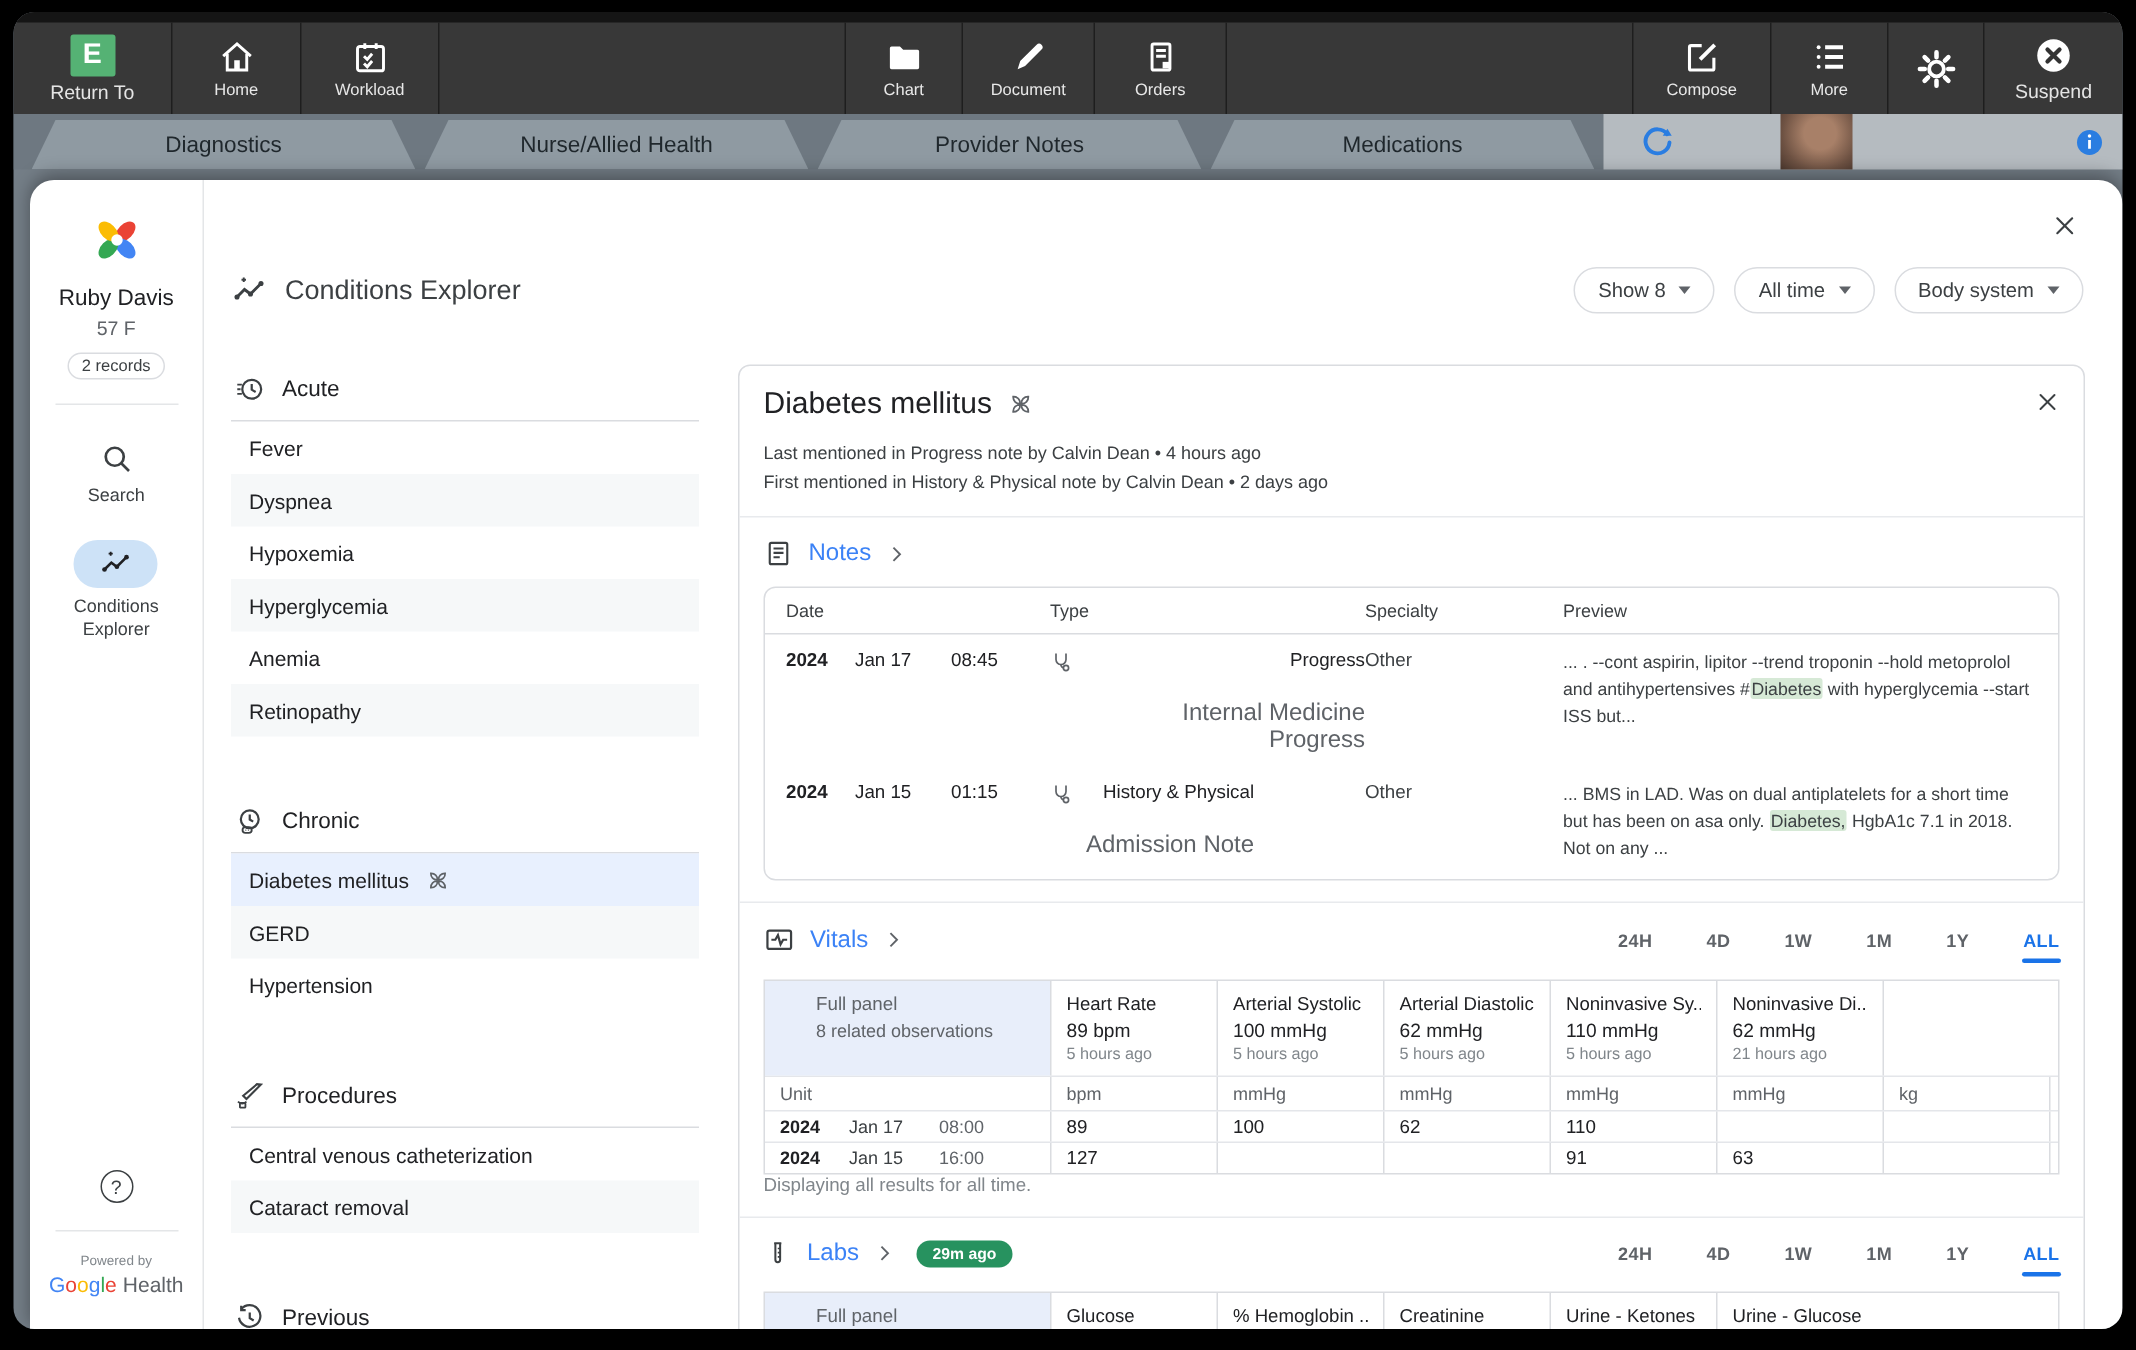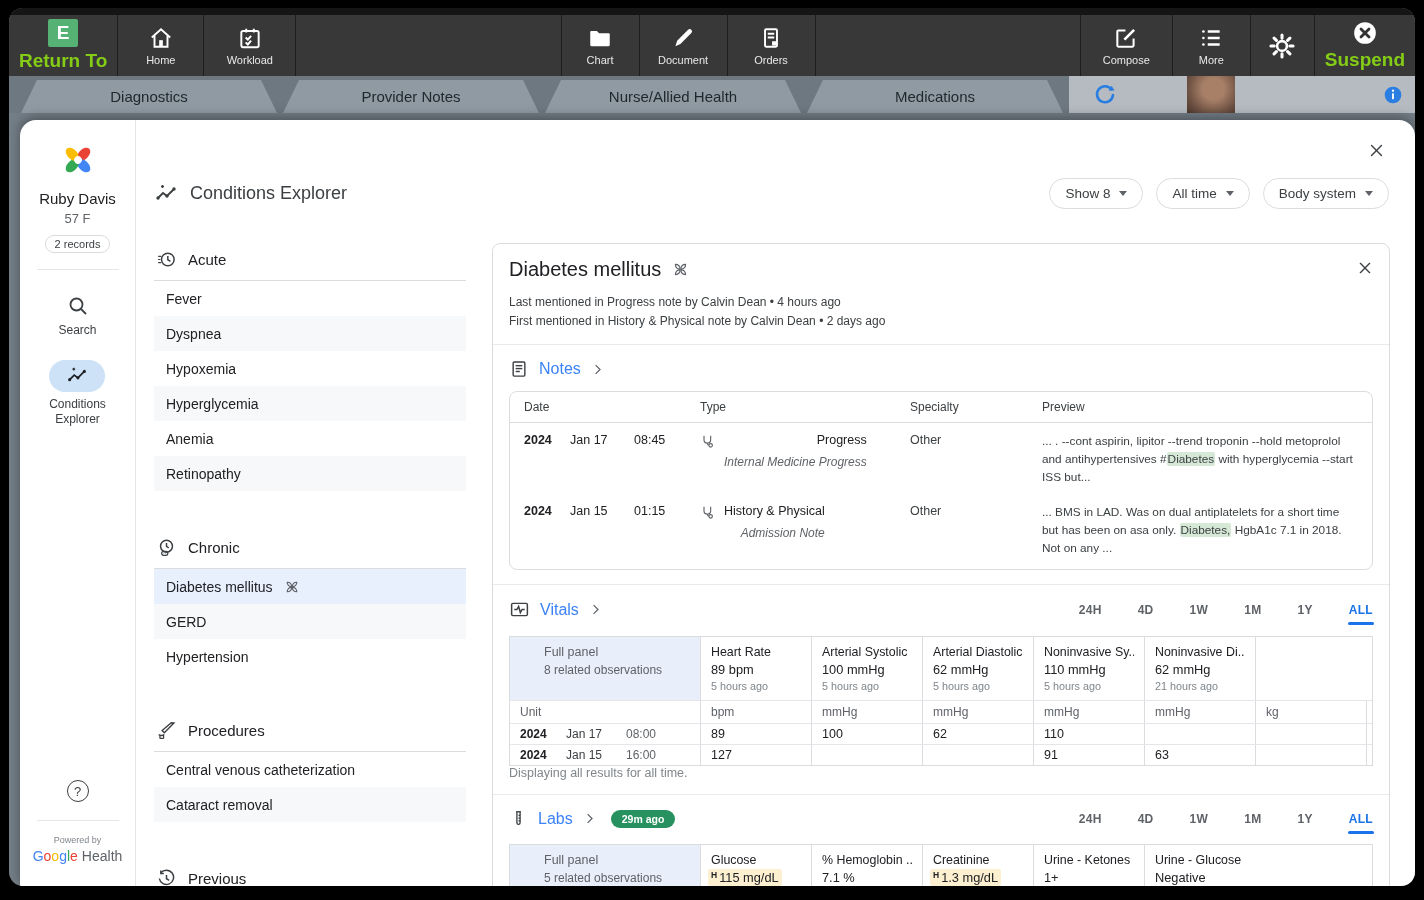--- a/index.html
+++ b/index.html
@@ -4,21 +4,21 @@
 <style>
   * { margin:0; padding:0; box-sizing:border-box; }
   html,body { width:1424px; height:900px; background:#000; font-family:"Liberation Sans", sans-serif; overflow:hidden; }
   .frame { position:absolute; left:9px; top:8px; right:9px; bottom:14px; border-radius:14px; overflow:hidden; background:#747e87; }
 
   
   .toolbar { height:68px; background:#383838; border-top:7px solid #151515; display:flex; align-items:stretch; }
   .tb-btn { display:flex; flex-direction:column; align-items:center; justify-content:center; gap:3px; border-right:1px solid #1e1e1e; color:#f0f0f0; padding:0 10px; min-width:78px; cursor:pointer; }
   .tb-btn svg { display:block; }
   .tb-label { font-size:11px; color:#e8e8e8; }
-  .tb-label.big { font-size:19px; font-weight:700; color:#84cc16; }
+  .tb-label.big { font-size:13px; font-weight:400; color:#e5e5e5; }
   .e-logo { width:30px; height:28px; background:#55b274; color:#fff; font-size:19px; font-weight:700; display:flex; align-items:center; justify-content:center; border-radius:2px; }
   .tb-spacer { flex:1; border-right:1px solid #1e1e1e; }
   .tb-btn.gear-btn { min-width:64px; }
 
   
   .tabstrip { height:37px; background:#6e7881; display:flex; align-items:flex-end; }
   .tabs-wrap { display:flex; align-items:flex-end; padding-left:12px; height:100%; }
   .chart-tab { width:256px; height:33px; margin-right:6px; background:#8f9aa2; clip-path:polygon(16px 0, calc(100% - 16px) 0, 100% 100%, 0 100%); display:flex; align-items:center; justify-content:center; font-size:15px; color:#1f272c; cursor:pointer; }
   .strip-right { flex:1; height:100%; background:#b5bbc0; display:flex; align-items:center; padding:0 12px 0 24px; }
   .avatar { width:48px; height:37px; background:radial-gradient(circle at 55% 35%, #a88068 0 30%, #6e5243 70%, #4c382e 100%); margin-left:70px; }
@@ -84,21 +84,21 @@
 
   
   .notes-table { margin-top:12px; border:1px solid #dadce0; border-radius:8px; overflow:hidden; }
   .notes-grid { display:grid; grid-template-columns:176px 210px 132px 1fr; }
   .notes-hrow { border-bottom:1px solid #dadce0; padding:8px 14px; font-size:12px; color:#3c4043; }
   .notes-row { padding:10px 14px 8px; cursor:pointer; }
   .date-cell { display:grid; grid-template-columns:46px 64px 1fr; font-size:12.5px; color:#202124; }
   .date-cell .yr { font-weight:700; }
   .type-cell { display:flex; gap:8px;text-align:right; }
   .type-main { font-size:12.5px; color:#202124; }
-  .type-sub { font-size:12px; color:#5f6368; margin-top:8px;font-style:italic; }
+  .type-sub { font-size:16px; color:#5f6368; margin-top:20px; }
   .spec-cell { font-size:12.5px; color:#3c4043; }
   .preview-cell { font-size:11.8px; color:#3c4043; line-height:1.5; }
   .hl-green { background:#d6e9d6; border-radius:2px; padding:0 1px; }
 
   
   .vtable { margin-top:16px; border:1px solid #dadce0; }
   .vitals-grid { display:grid; grid-template-columns:190px repeat(6,111px) minmax(6px,1fr); }
   .labs-grid { display:grid; grid-template-columns:190px repeat(5,111px) 1fr; }
   .vcell { border-left:1px solid #dadce0; padding:8px 10px; }
   .vcell.first { border-left:none; }
@@ -218,22 +218,22 @@
             <path d="M8.3 8.3 L15.7 15.7 M15.7 8.3 L8.3 15.7" stroke="#333" stroke-width="2.6" stroke-linecap="round"></path>
           </svg>
         </span>
       <div class="tb-label big">Suspend</div>
     </div>
   </div>
 
   <div class="tabstrip">
     <div class="tabs-wrap">
       <div class="chart-tab">Diagnostics</div>
+      <div class="chart-tab">Nurse/Allied Health</div>
       <div class="chart-tab">Provider Notes</div>
-      <div class="chart-tab">Nurse/Allied Health</div>
       <div class="chart-tab">Medications</div>
     </div>
     <div class="strip-right">
       <span style="cursor:pointer;">
           <svg width="24" height="24" viewBox="0 0 24 24" fill="none" stroke="#2a7de1" stroke-width="2.6" stroke-linecap="round">
             <path d="M18.5 6.5 A8 8 0 1 0 20 12"></path>
             <polygon points="15.5,7.5 21.5,7.5 18.6,2.8" fill="#2a7de1" stroke="none"></polygon>
           </svg>
         </span>
       <div class="avatar" style="cursor:pointer;"></div>

